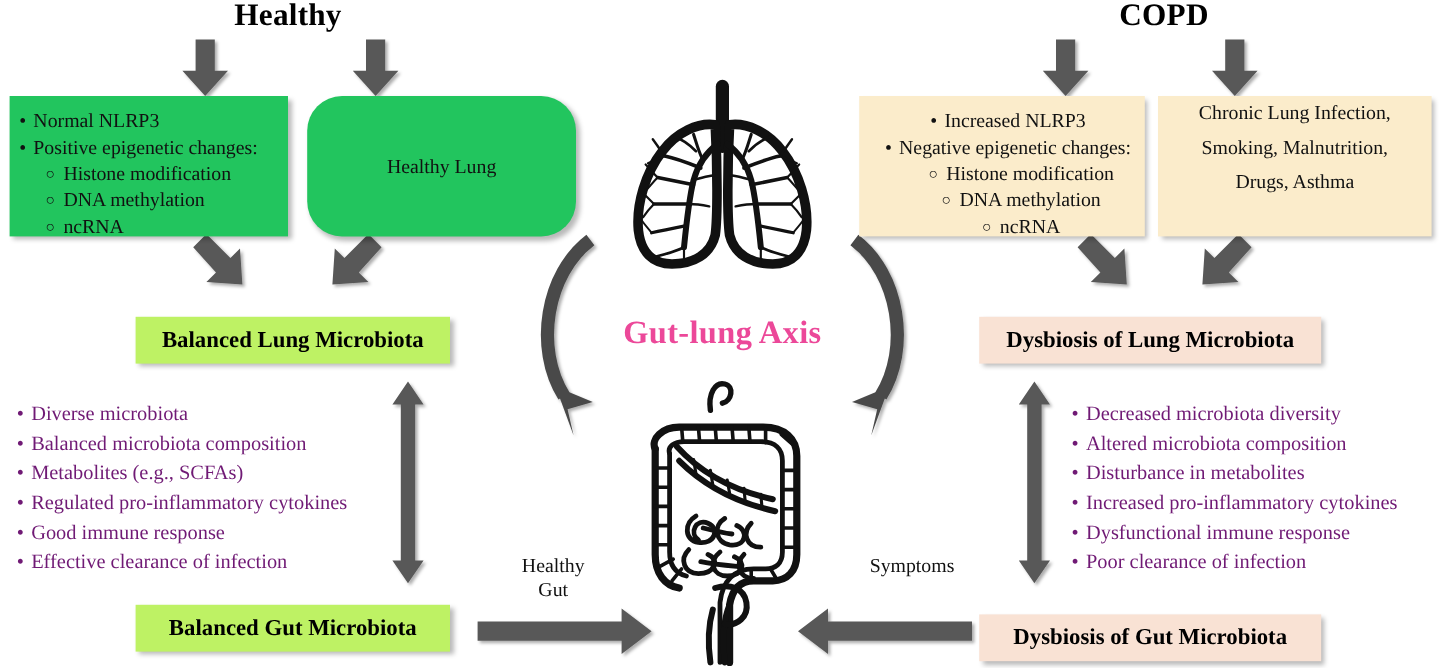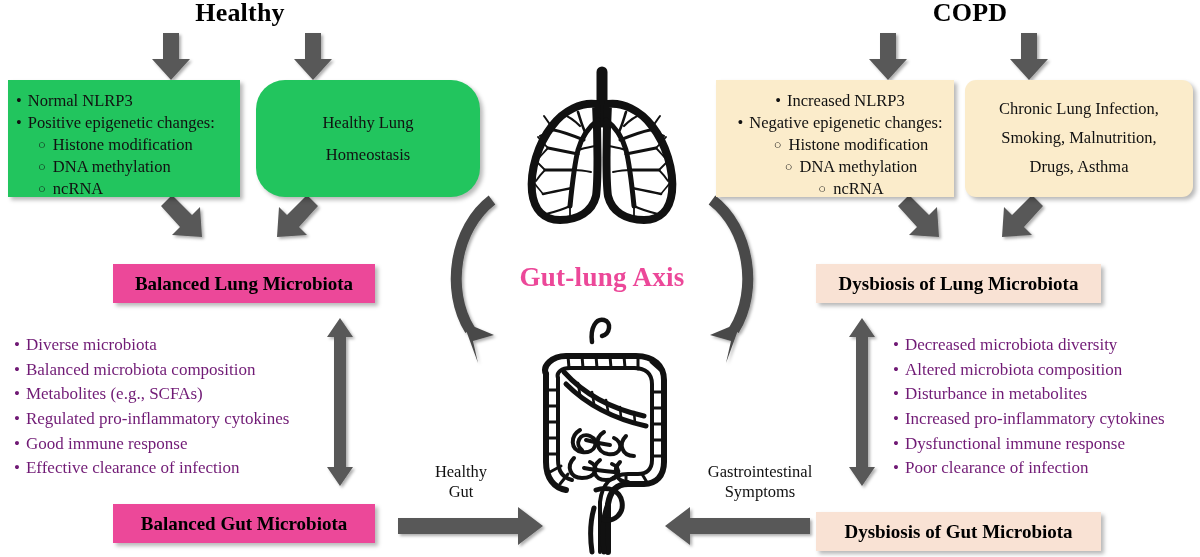--- a/index.html
+++ b/index.html
@@ -23,21 +23,21 @@
     white-space:nowrap;
   }
 
   
   .box{
     box-sizing:border-box;
     box-shadow:3px 3px 4px rgba(0,0,0,.28);
   }
   .box-blue{background:#22c55e;}
   .box-cream{background:#fbeccb;}
-  .box-green{background:#ec4899;}
+  .box-green{background:#bef264;}
   .box-pink{background:#f9e2d4;}
 
   .bullets{
     list-style:none;
     margin:0;padding:0;
     font-size:16.5px;
     line-height:1.33;
     color:#111;
   }
   .bullets li{white-space:nowrap;}
@@ -149,35 +149,34 @@
       <li class="b1">Positive epigenetic changes:</li>
       <li class="b2">Histone modification</li>
       <li class="b2">DNA methylation</li>
       <li class="b2">ncRNA</li>
     </ul>
   </div>
 
   <div class="abs box box-blue" style="left:256px;top:80px;width:224px;height:117px;display:flex;align-items:center;border-radius:29px;">
     <div class="centertext">
       <div>Healthy Lung</div>
-      <div>Homeostasis</div>
     </div>
   </div>
 
   <div class="abs box box-cream" style="left:716px;top:80px;width:238px;height:117px;">
     <ul class="bullets" style="padding:10px 0 0 10px;text-align:center;">
       <li class="b1">Increased NLRP3</li>
       <li class="b1">Negative epigenetic changes:</li>
       <li class="b2">Histone modification</li>
       <li class="b2">DNA methylation</li>
       <li class="b2">ncRNA</li>
     </ul>
   </div>
 
-  <div class="abs box box-cream" style="left:965px;top:80px;width:228px;height:117px;display:flex;align-items:center;border-radius:11px;">
+  <div class="abs box box-cream" style="left:965px;top:80px;width:228px;height:117px;display:flex;align-items:flex-start;">
     <div class="centertext" style="line-height:1.75;">
       <div>Chronic Lung Infection,</div>
       <div>Smoking, Malnutrition,</div>
       <div>Drugs, Asthma</div>
     </div>
   </div>
 
   <div class="abs box box-green banner" style="left:113px;top:264px;width:262px;height:39px;">
     <span>Balanced Lung Microbiota</span>
   </div>
@@ -336,17 +335,16 @@
       <path d="M86,196 C82,210 82,226 84,240" fill="none" stroke-width="5"></path>
       <path d="M88,178 C100,174 112,178 114,190 C116,202 106,210 96,208" fill="none" stroke-width="5"></path>
     </g>
   </svg>
 
   <div class="abs flow-label" style="left:406px;top:462px;width:110px;">
     <div>Healthy</div>
     <div>Gut</div>
   </div>
   <div class="abs flow-label" style="left:680px;top:462px;width:160px;">
-    <div>Gastrointestinal</div>
     <div>Symptoms</div>
   </div>
 
 </div>
 
 </body></html>

